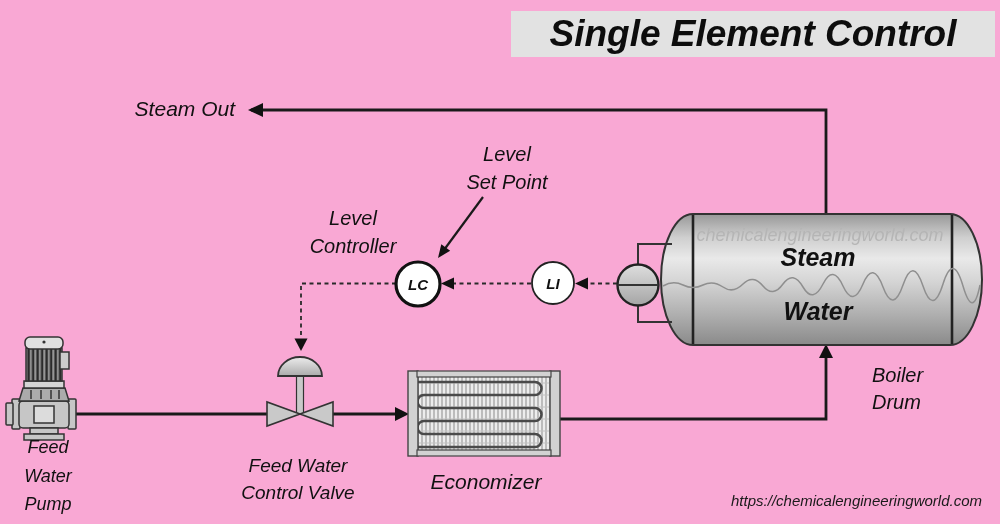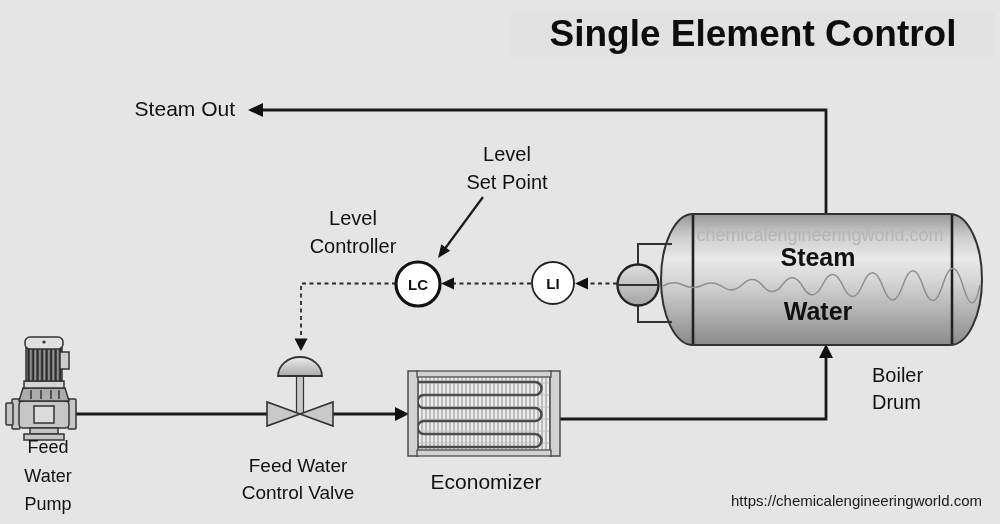--- a/index.html
+++ b/index.html
@@ -1,17 +1,17 @@
 <!DOCTYPE html>
 <html><head>
 <meta charset="utf-8">
 <style>
   html,body{margin:0;padding:0;background:#ffffff;}
-  .stage{position:relative;width:1000px;height:524px;background:#e5e5e5;overflow:hidden;
-         font-family:"Liberation Sans", sans-serif;}
+  .stage{position:relative;width:1000px;height:524px;background:#f9a8d4;overflow:hidden;
+         font-family:"Liberation Sans", sans-serif;font-style:italic;}
   svg{position:absolute;left:0;top:0;}
   text{font-family:"Liberation Sans", sans-serif;fill:#111111;}
   .lbl{font-size:20px;}
   .lbl-sm{font-size:18px;}
   .lbl-md{font-size:19px;}
   .lbl-lg{font-size:21px;}
   .tag{font-size:15px;font-weight:bold;}
   .drum-txt{font-size:25px;font-weight:bold;}
   .wm{font-size:18px;fill:#b5b5b5;}
   .title-txt{font-size:37px;font-weight:bold;fill:#0d0d0d;}

